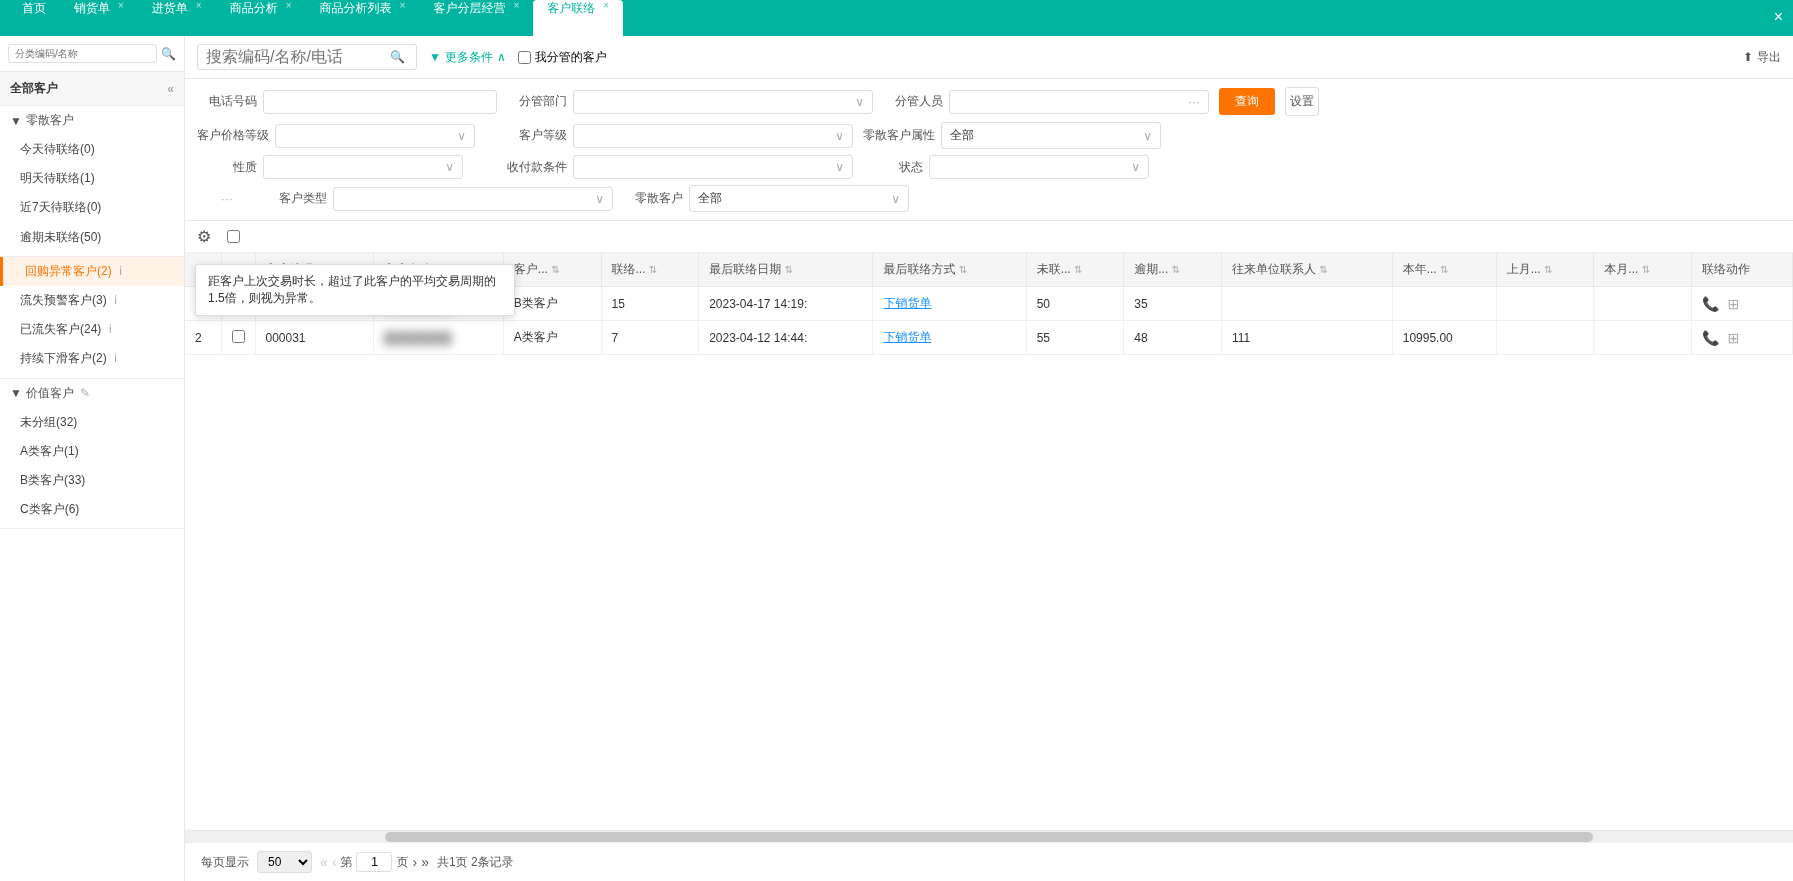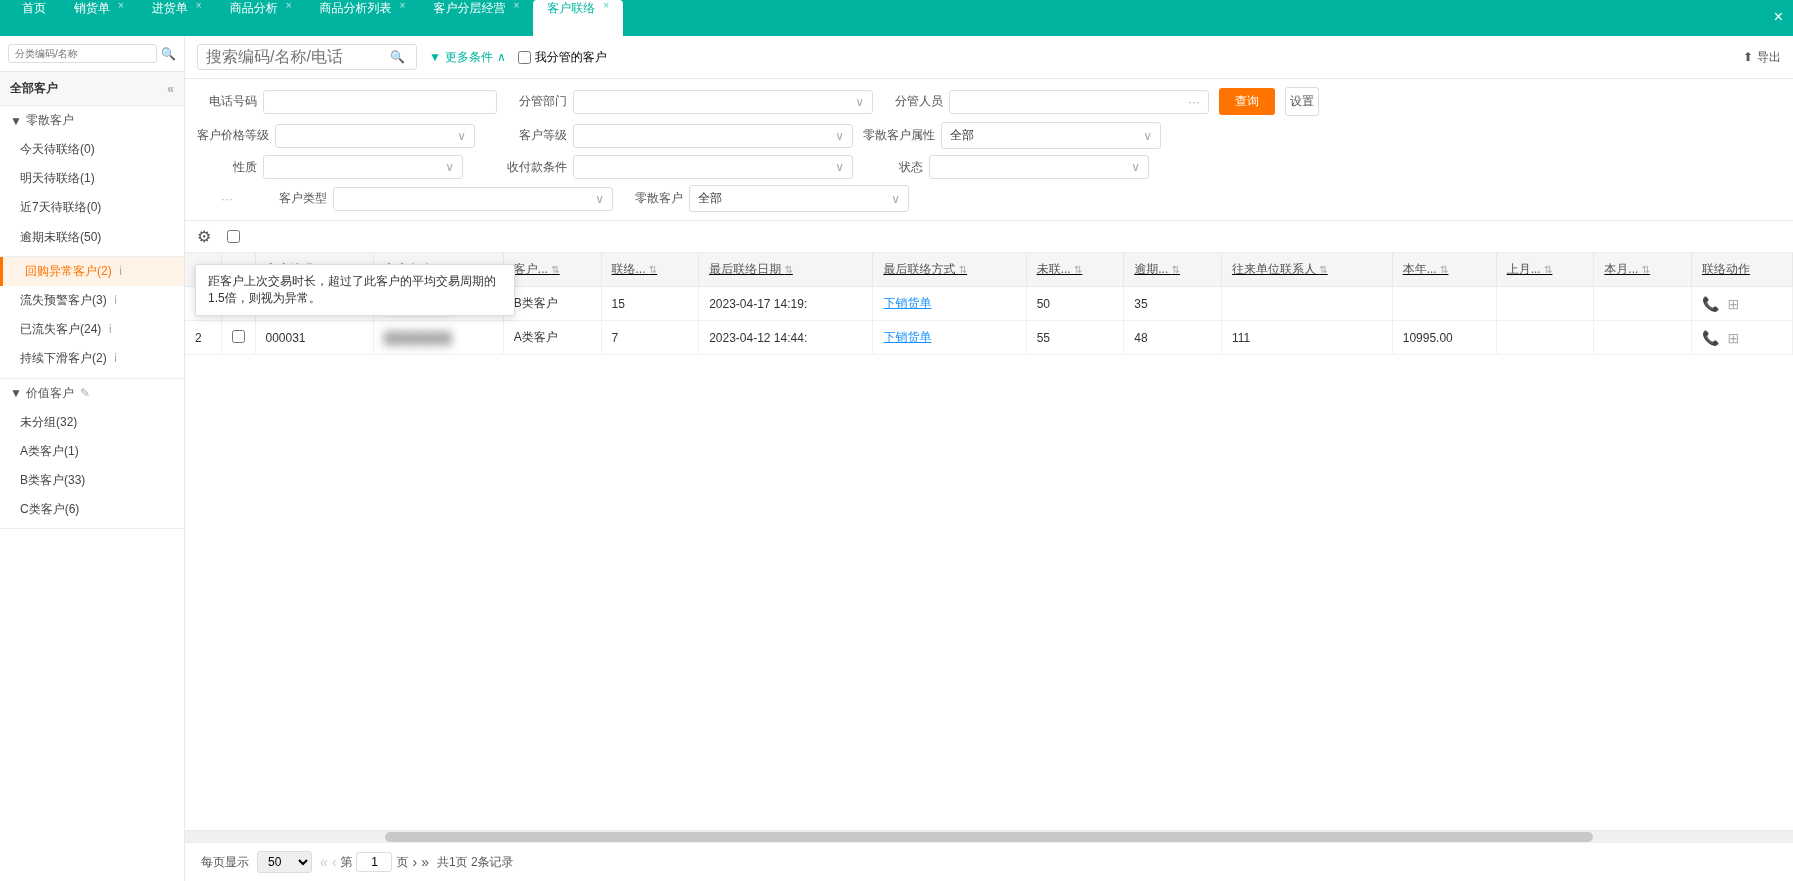--- a/index.html
+++ b/index.html
@@ -125,21 +125,21 @@
     }
 
     
     .table-area { flex: 1; display: flex; flex-direction: column; overflow: hidden; background: #fff; }
     .table-toolbar {
       display: flex; align-items: center; padding: 6px 12px;
       border-bottom: 1px solid #eee; gap: 8px;
     }
     .table-wrap { flex: 1; overflow: auto; }
     table { width: 100%; border-collapse: collapse; font-size: 12px; }
-    thead tr { background: #f5f5f5; text-decoration: underline; }
+    thead tr { background: #f5f5f5; }
     th {
       padding: 8px 10px; border-bottom: 1px solid #e8e8e8;
       text-align: left; color: #555; font-weight: normal; white-space: nowrap;
       border-right: 1px solid #e8e8e8; position: sticky; top: 0; background: #f5f5f5;
     }
     td {
       padding: 8px 10px; border-bottom: 1px solid #f0f0f0;
       border-right: 1px solid #f0f0f0; color: #333; white-space: nowrap;
     }
     .sort-icon { color: #aaa; font-size: 10px; }

